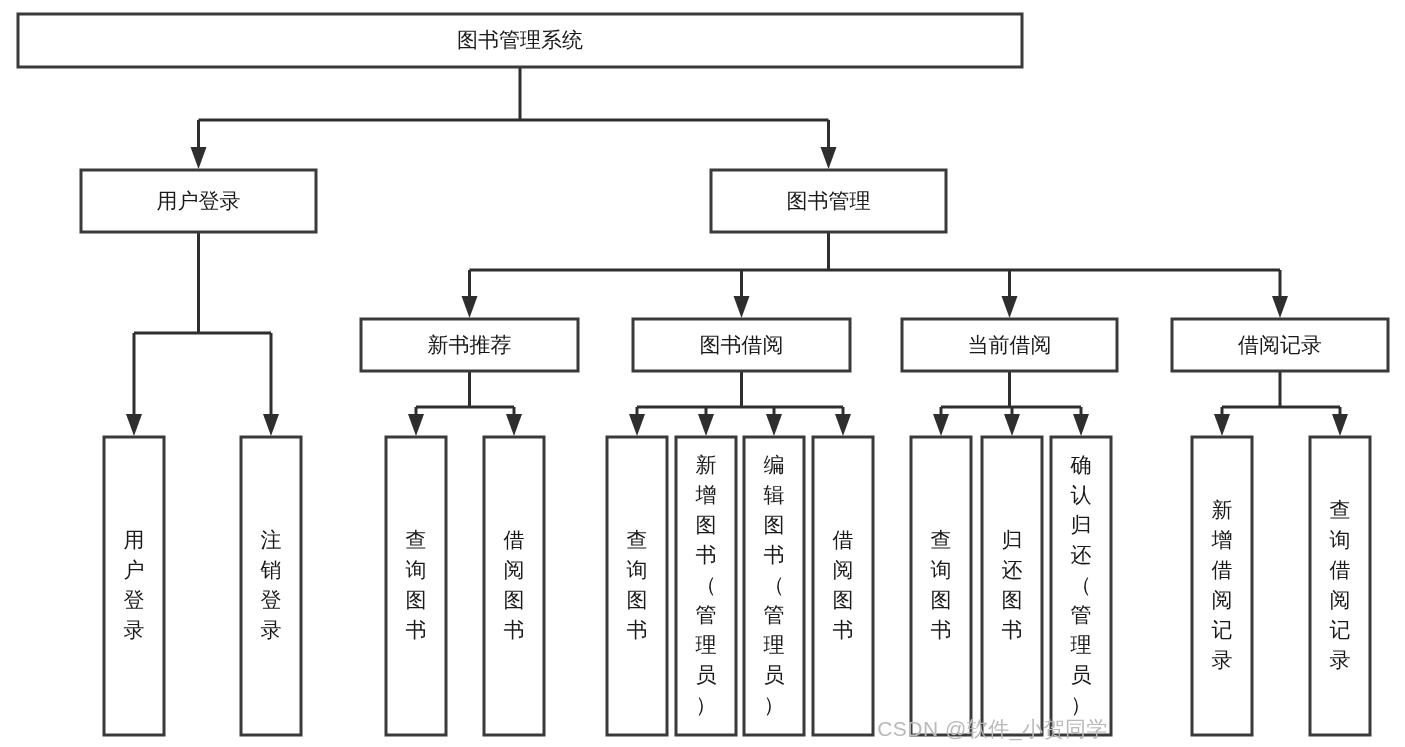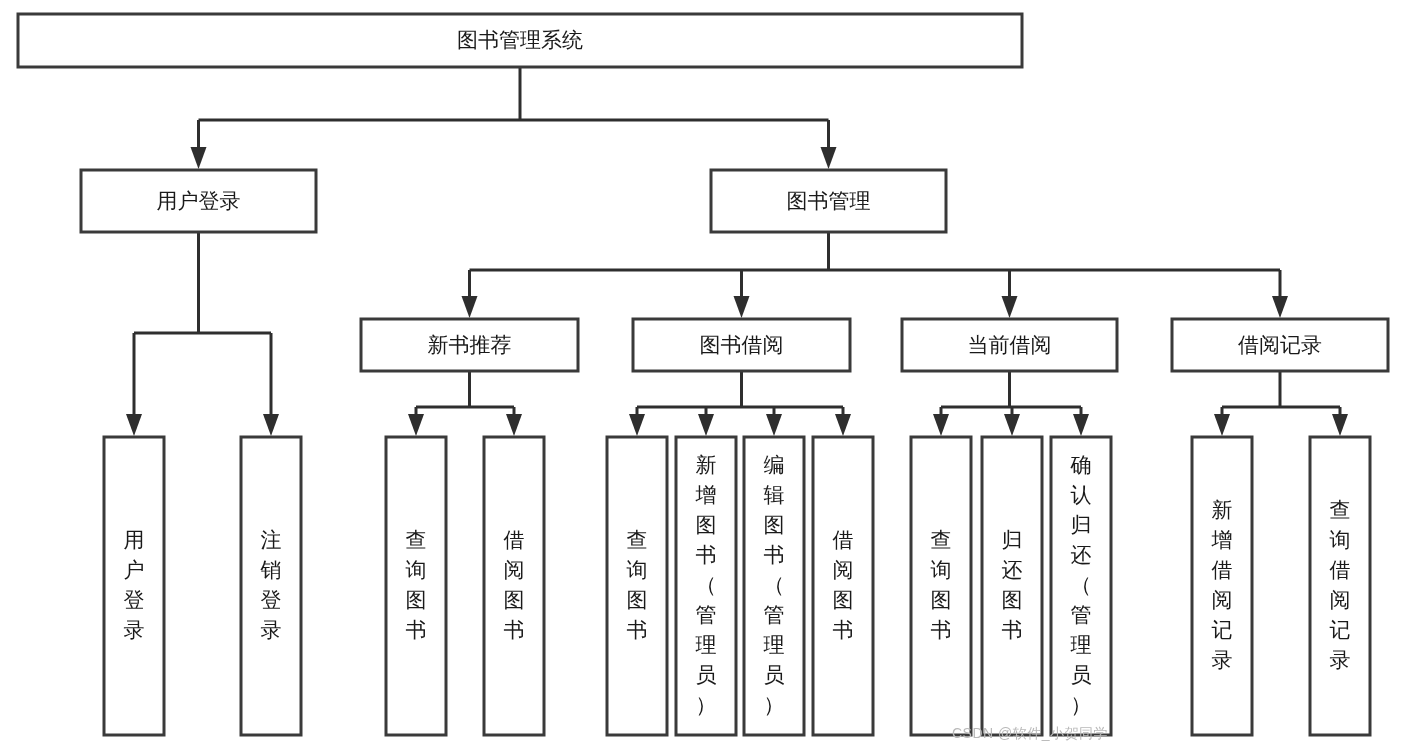--- a/index.html
+++ b/index.html
@@ -14,21 +14,21 @@
   .connector{stroke:#2e2e2e;stroke-width:3;fill:none;}
   .arrow-head{fill:#2e2e2e;stroke:none;}
   .node-label{
     font-family:"Liberation Sans","DejaVu Sans",sans-serif;
     fill:#1a1a1a;text-anchor:middle;dominant-baseline:middle;
   }
   .h-label{font-size:21px;}
   .v-char{font-size:21px;text-anchor:middle;}
   .watermark{
     position:absolute;right:8px;bottom:4px;
-    font-size:14px;color:#b9b9b9;white-space:nowrap;
+    font-size:21px;color:#b9b9b9;white-space:nowrap;
     letter-spacing:.5px;
   }
 </style>
 </head>
 <body>
 
 <div id="diagram-root">
   <svg id="tree-svg" viewBox="0 0 1405 747" xmlns="http://www.w3.org/2000/svg">
     <g id="edges-layer">
         <g>

